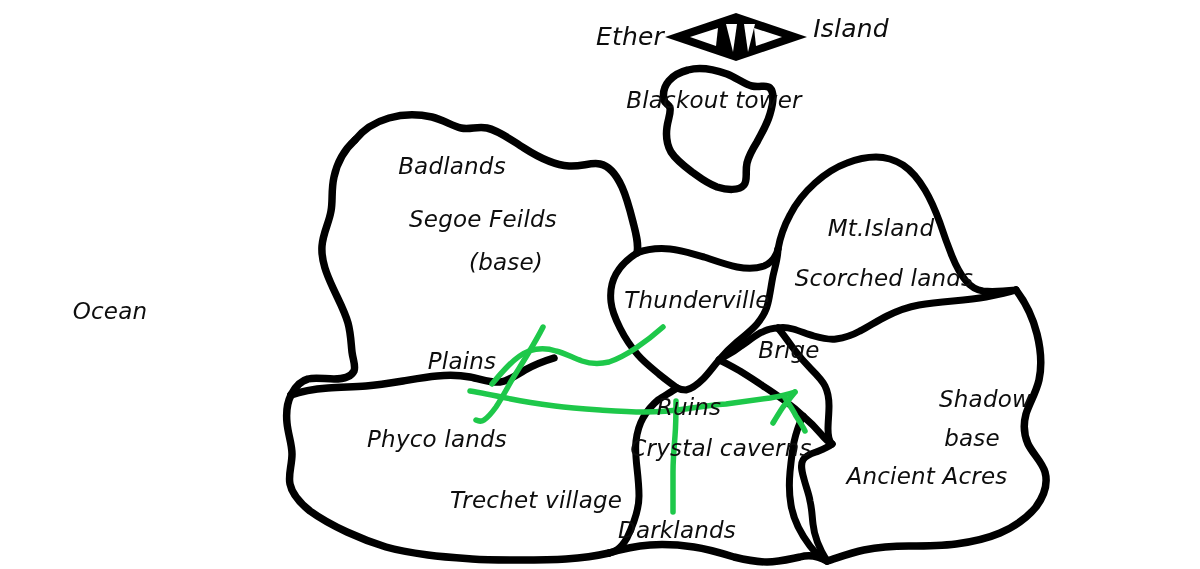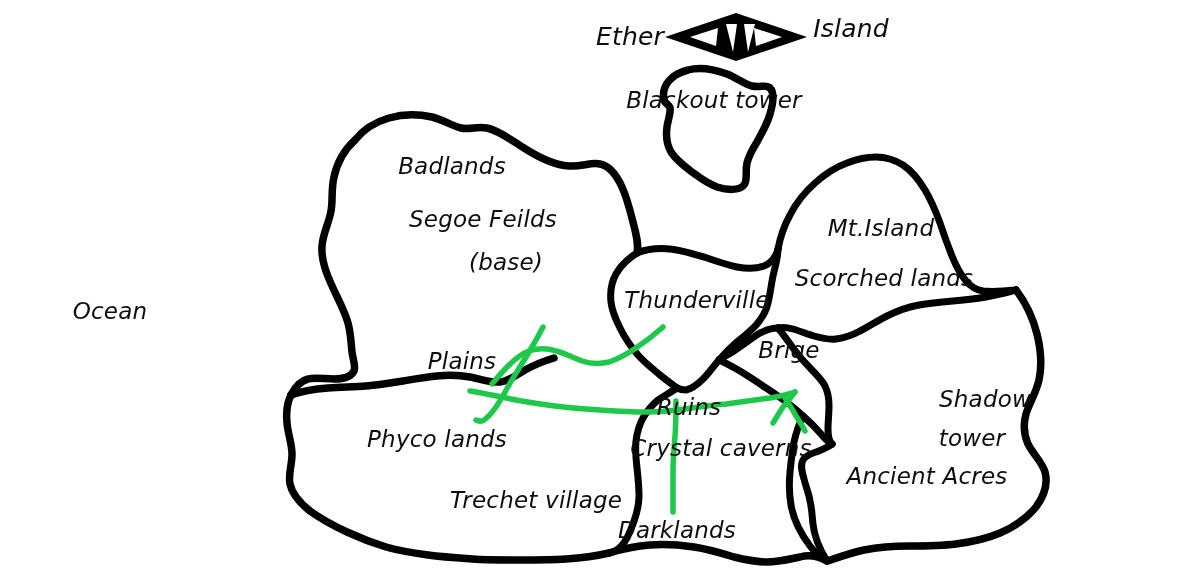--- a/index.html
+++ b/index.html
@@ -119,19 +119,19 @@
       <div class="map-label" style="left: 881px; top: 228px;">Mt.Island</div>
       <div class="map-label" style="left: 884px; top: 278px;">Scorched lands</div>
       <div class="map-label" style="left: 110px; top: 311px;">Ocean</div>
       <div class="map-label" style="left: 697px; top: 300px;">Thunderville</div>
       <div class="map-label" style="left: 789px; top: 350px;">Brige</div>
       <div class="map-label" style="left: 462px; top: 361px;">Plains</div>
       <div class="map-label" style="left: 969px; top: 399px; margin-left: 16px;">Shadow</div>
       <div class="map-label" style="left: 689px; top: 407px;">Ruins</div>
       <div class="map-label" style="left: 417px; top: 439px; margin-left: 20px;">Phyco lands</div>
       <div class="map-label" style="left: 721px; top: 448px;">Crystal caverns</div>
-      <div class="map-label" style="left: 972px; top: 438px;">tower</div>
+      <div class="map-label" style="left: 972px; top: 438px;">base</div>
       <div class="map-label" style="left: 927px; top: 476px;">Ancient Acres</div>
       <div class="map-label" style="left: 536px; top: 490px; margin-top: 10px;">Trechet village</div>
       <div class="map-label" style="left: 677px; top: 530px;">Darklands</div>
     </div>
 
 </div>
 
 </body></html>

